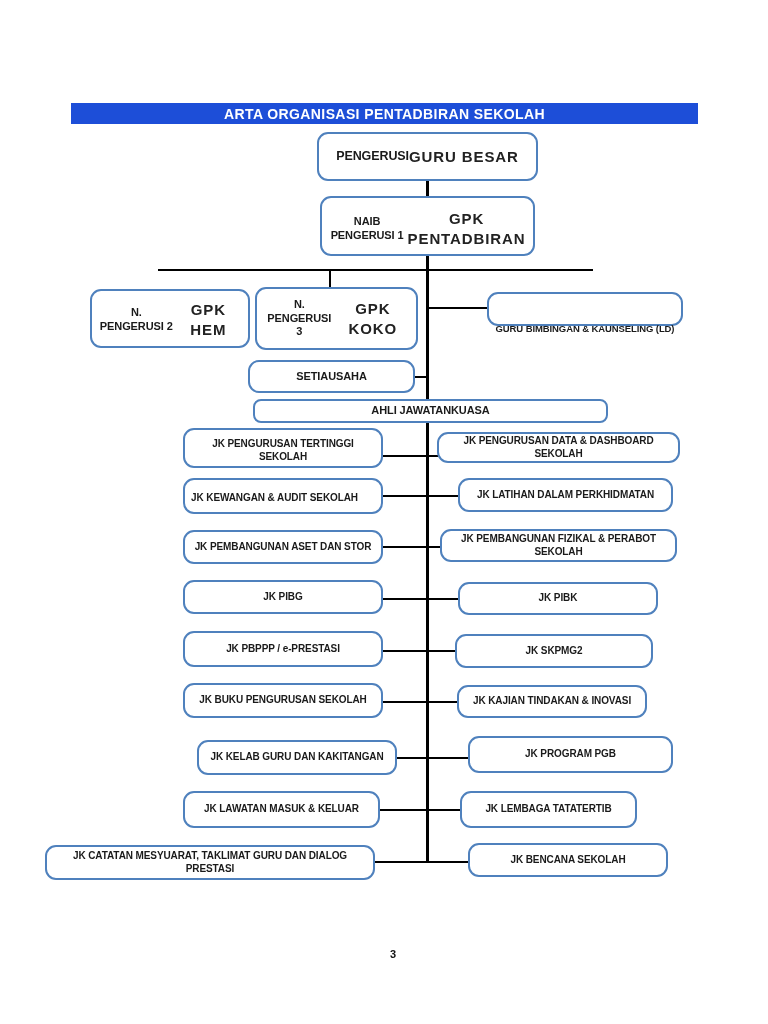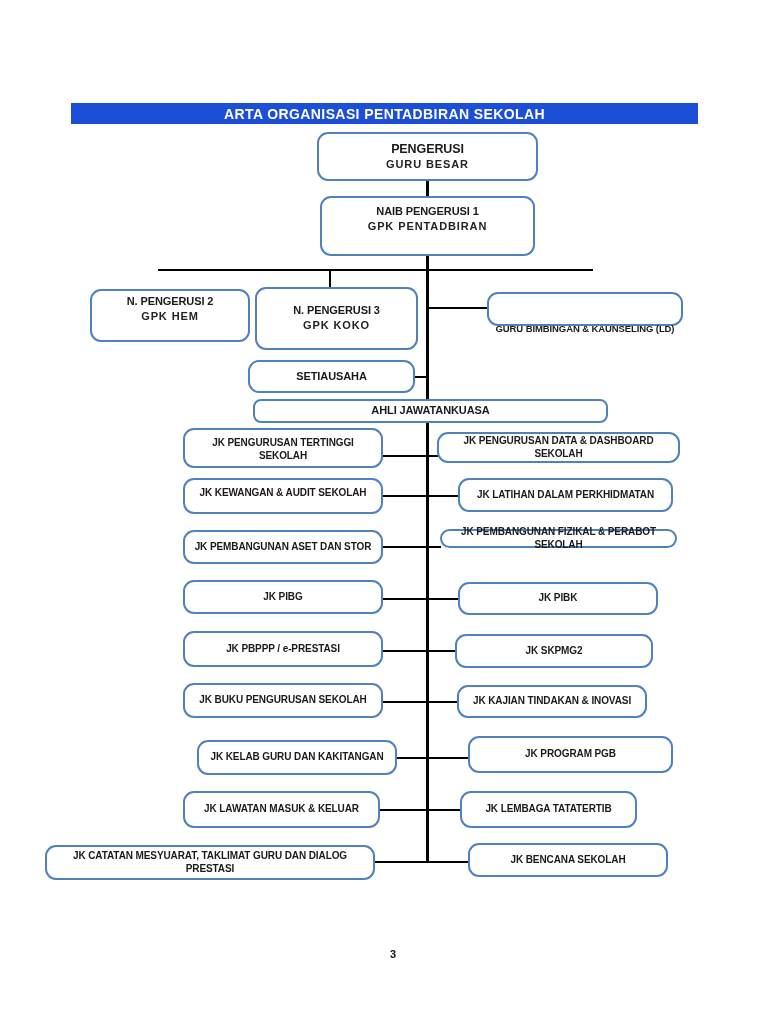--- a/index.html
+++ b/index.html
@@ -8,29 +8,29 @@
     font-family:"Liberation Sans",sans-serif;color:#1a1a1a;overflow:hidden;
   }
   .banner{
     position:absolute;left:71px;top:103px;width:627px;height:21px;
     background:#1d4ed8;color:#ffffff;font-weight:bold;font-size:14px;
     display:flex;align-items:center;justify-content:center;letter-spacing:.4px;
     z-index:3;
   }
   .node{
     position:absolute;background:#ffffff;border:2.5px solid #4F81BD;border-radius:11px;
-    display:flex;flex-direction:column;align-items:center;justify-content:center;
+    display:flex;flex-direction:row;align-items:center;justify-content:center;
     text-align:center;z-index:2;box-sizing:border-box;padding:2px 6px;
   }
   .node.top{justify-content:flex-start;padding-top:7px;}
   .t{font-weight:bold;font-size:10px;line-height:1.25;letter-spacing:-0.1px;}
   .t.fz12{font-size:12.5px;}
   .t.fz11{font-size:11px;}
   .t.fz95{font-size:9.5px;margin-top:40px;}
-  .s{font-weight:600;font-size:11px;letter-spacing:.9px;line-height:1.3;color:#222;}
+  .s{font-weight:600;font-size:15px;letter-spacing:.9px;line-height:1.3;color:#222;}
   .vline{position:absolute;width:3px;background:#000;z-index:1;}
   .hline{position:absolute;height:2px;background:#000;z-index:1;}
   .hbar{position:absolute;height:2px;background:#000;z-index:1;}
   .pagenum{
     position:absolute;left:390px;top:948px;font-size:11px;font-weight:bold;color:#111;
   }
 </style>
 </head>
 <body>
 
@@ -60,21 +60,21 @@
   <div class="node" style="left:317px;top:132px;width:221px;height:49px">
     <span class="t fz12">PENGERUSI</span>
     <span class="s">GURU BESAR</span>
   </div>
 
   <div class="node top" style="left:320px;top:196px;width:215px;height:60px">
     <span class="t fz11">NAIB PENGERUSI 1</span>
     <span class="s">GPK PENTADBIRAN</span>
   </div>
 
-  <div class="node top" style="left:90px;top:289px;width:160px;height:53px;padding-top:4px">
+  <div class="node top" style="left:90px;top:289px;width:160px;height:59px;padding-top:4px">
     <span class="t fz11">N. PENGERUSI 2</span>
     <span class="s">GPK HEM</span>
   </div>
 
   <div class="node" style="left:255px;top:287px;width:163px;height:63px">
     <span class="t fz11">N. PENGERUSI 3</span>
     <span class="s">GPK KOKO</span>
   </div>
 
   <div class="node" style="left:487px;top:292px;width:196px;height:34px">
@@ -116,21 +116,21 @@
   <div class="node" style="left:45px;top:845px;width:330px;height:35px">
     <span class="t">JK CATATAN MESYUARAT, TAKLIMAT GURU DAN DIALOG PRESTASI</span>
   </div>
 
   <div class="node" style="left:437px;top:432px;width:243px;height:31px">
     <span class="t">JK PENGURUSAN DATA &amp; DASHBOARD SEKOLAH</span>
   </div>
   <div class="node" style="left:458px;top:478px;width:215px;height:34px">
     <span class="t">JK LATIHAN DALAM PERKHIDMATAN</span>
   </div>
-  <div class="node" style="left:440px;top:529px;width:237px;height:19px">
+  <div class="node" style="left:440px;top:529px;width:237px;height:33px">
     <span class="t">JK PEMBANGUNAN FIZIKAL &amp; PERABOT SEKOLAH</span>
   </div>
   <div class="node" style="left:458px;top:582px;width:200px;height:33px">
     <span class="t">JK PIBK</span>
   </div>
   <div class="node" style="left:455px;top:634px;width:198px;height:34px">
     <span class="t">JK SKPMG2</span>
   </div>
   <div class="node" style="left:457px;top:685px;width:190px;height:33px">
     <span class="t">JK KAJIAN TINDAKAN &amp; INOVASI</span>

